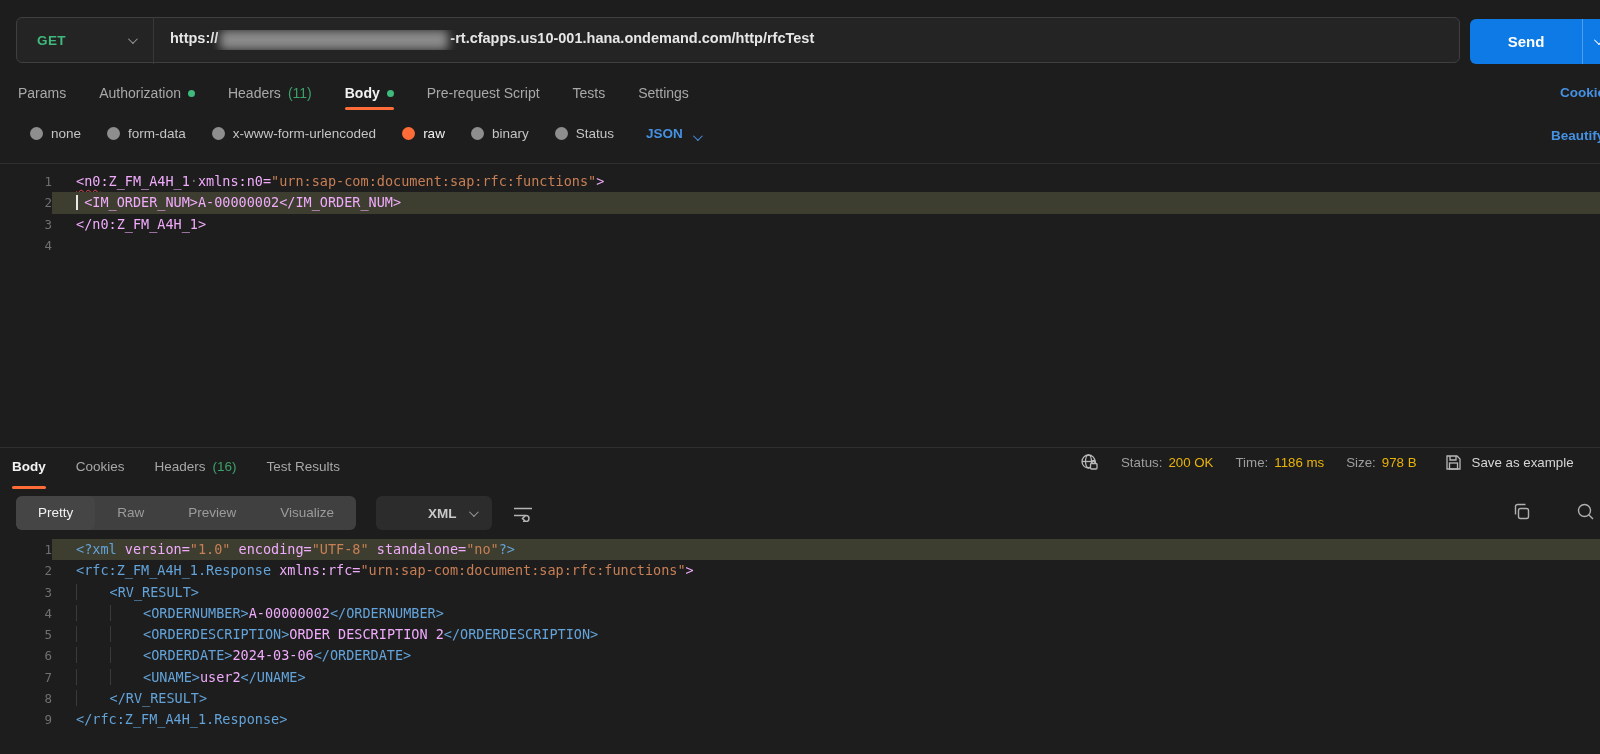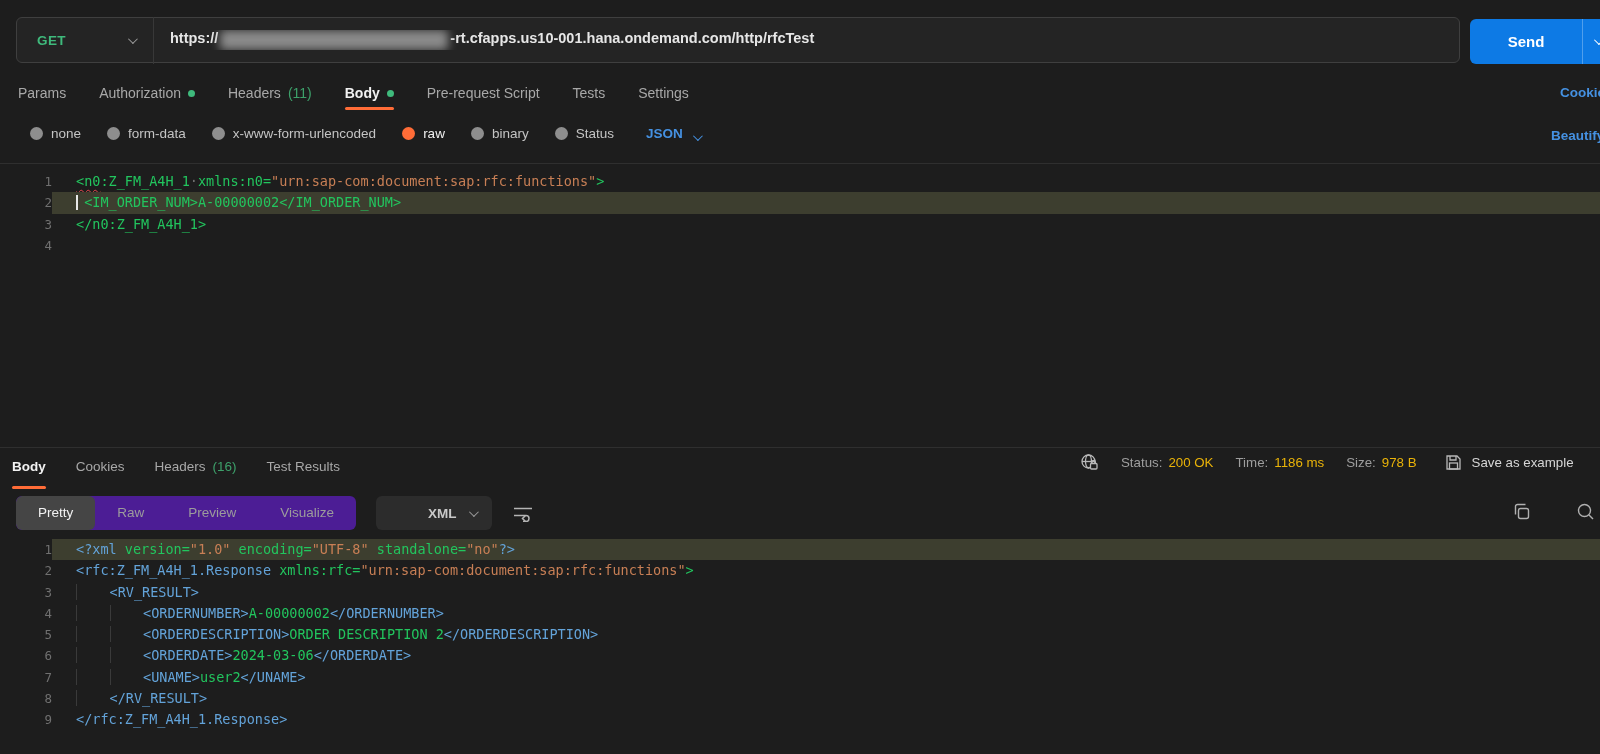--- a/index.html
+++ b/index.html
@@ -71,21 +71,21 @@
   .lang-select .chev { color:#4591e2; }
 
   
   .editor { left:0; right:0; font-family:"DejaVu Sans Mono", monospace; font-size:13.5px; }
   .req-editor { top:163px; height:284px; border-top:1px solid #2f2f2f; padding-top:7px; }
   .resp-editor { top:533px; bottom:0; padding-top:6px; }
   .cl { display:flex; height:21.3px; line-height:21.3px; }
   .ln { width:52px; text-align:right; color:#707070; font-size:12.5px; flex:none; user-select:none; }
   .code { flex:1; padding-left:24px; white-space:pre; color:#dcdcdc; }
   .cl.hl .code { background:#3d3e2f; }
-  .seg-p { color:#22c55e; }
+  .seg-p { color:#f0abfc; }
   .seg-s { color:#c87f55; }
   .seg-t { color:#63a3d9; }
   .seg-w { color:#6f6f6f; }
   .sq { text-decoration:underline; text-decoration-style:wavy; text-decoration-color:#e5484d;
         text-decoration-thickness:1px; text-underline-offset:3px; }
   .ind { border-left:1px solid #3a3a3a; }
   .caret { display:inline-block; width:1.5px; height:15px; background:#e8e8e8;
            vertical-align:middle; margin-right:-1.5px; transform:translateY(-1px); }
 
   
@@ -93,21 +93,21 @@
   .resp-tabs { top:455px; left:12px; display:flex; gap:30px; font-size:13.5px; color:#a8a8a8; }
   .resp-tabs .tab-item.active::after { top:31px; }
   .resp-meta { top:453px; left:1080px; display:flex; align-items:center; gap:22px;
                font-size:13.3px; color:#9e9e9e; white-space:nowrap; }
   .meta-pair { display:flex; gap:6px; align-items:center; }
   .meta-val { color:#eab308; }
   .save-group { display:flex; align-items:center; gap:10px; color:#d6d6d6; cursor:pointer; margin-left:6px; }
   .icon { display:inline-flex; align-items:center; justify-content:center; color:#b8b8b8; }
 
   .view-row { top:496px; left:16px; display:flex; align-items:center; gap:20px; }
-  .segmented { display:flex; background:#4c1d95; border-radius:6px; overflow:hidden; height:34px; }
+  .segmented { display:flex; background:#404040; border-radius:6px; overflow:hidden; height:34px; }
   .seg-tab { padding:0 22px; line-height:34px; font-size:13.5px; color:#9c9c9c; cursor:pointer; }
   .seg-tab.active { background:#454545; color:#f2f2f2; border-radius:6px; }
   .format-btn { display:flex; align-items:center; gap:12px; background:#2c2c2c; border-radius:6px;
                 height:34px; padding:0 16px; cursor:pointer; }
   .format-label { color:#c8c8c8; font-size:13.5px; font-weight:600;margin-left:36px; }
   .copy-icon { top:502px; left:1512px; cursor:pointer; color:#b0b0b0; }
   .search-icon { top:502px; left:1576px; cursor:pointer; color:#b0b0b0; }
   svg { display:block; }
 </style>
 </head>

